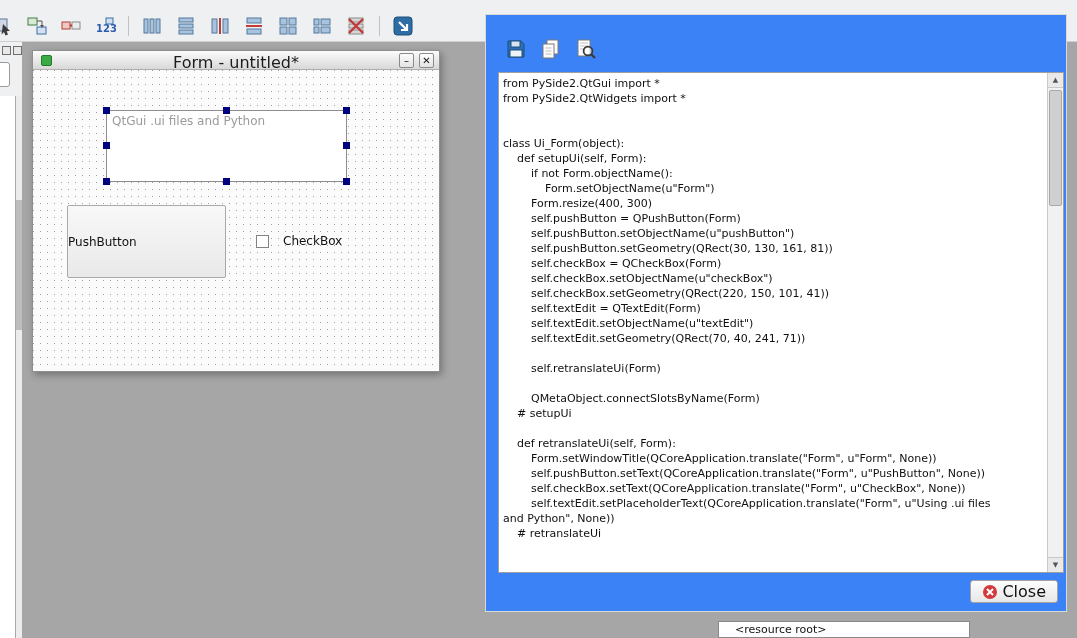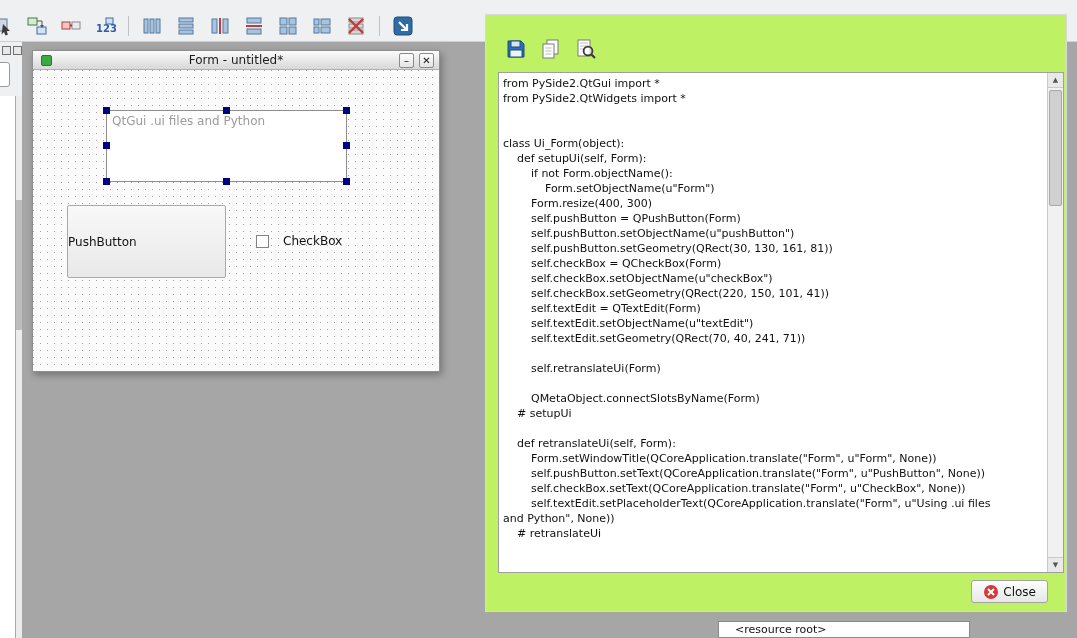--- a/index.html
+++ b/index.html
@@ -28,51 +28,51 @@
   .mini-btn { position:absolute; width:9px; height:9px; top:46px; background:#e8e8e8; border:1px solid #6f6f6f; }
   .dock-filter { position:absolute; left:-8px; top:62px; width:18px; height:25px; background:#fff; border:1px solid #9a9a9a; border-radius:3px; }
   .dock-list { position:absolute; left:0; top:96px; width:16px; height:542px; background:#fff; border-right:1px solid #a9a9a9; }
   .dock-scroll { position:absolute; left:16px; top:96px; width:6px; height:542px; background:#ececec; }
   .dock-thumb { position:absolute; left:0; top:104px; width:6px; height:130px; background:#bdbdbd; }
 
   
   .form-window { position:absolute; left:32px; top:50px; width:408px; height:322px; background:#fbfbfb; border:1px solid #8f8f8f; box-shadow:2px 3px 7px rgba(0,0,0,.3); }
   .fw-titlebar { position:relative; height:19px; background:linear-gradient(#fbfbfb,#d8d8d8); border-bottom:1px solid #b0b0b0; }
   .fw-icon { position:absolute; left:8px; top:4px; width:11px; height:11px; background:#3aab44; border:1px solid #237a2b; border-radius:2px; color:#fff; font-size:8px; line-height:10px; text-align:center; }
-  .fw-title { position:absolute; left:0; right:0; top:2px; text-align:center; font-size:12px; color:#1c1c1c; }
+  .fw-title { position:absolute; left:0; right:0; top:2px; text-align:center; font-size:16px; color:#1c1c1c; }
   .fw-ctl { position:absolute; top:2px; width:15px; height:15px; background:linear-gradient(#fdfdfd,#e3e3e3); border:1px solid #8a8a8a; border-radius:2px; font-size:10px; line-height:13px; text-align:center; color:#111; }
   .fw-min { right:25px; } .fw-close { right:5px; font-weight:bold; }
   .fw-body { position:absolute; left:0; right:0; top:19px; bottom:0;
     background-color:#fbfbfb;
     background-image:radial-gradient(circle, #9f9f9f 0.9px, rgba(0,0,0,0) 1px);
     background-size:7px 7px; background-position:4px 4px; }
 
   
   .w-textedit { position:absolute; left:73px; top:40px; width:241px; height:72px; background:#fff; border:1px solid #8d8d8d; }
   .w-placeholder { position:absolute; left:5px; top:3px; font-size:12px; color:#9b9b9b; }
   .handle { position:absolute; width:7px; height:7px; background:#00017f; }
   .h-tl{left:-4px;top:-4px;} .h-tc{left:calc(50% - 4px);top:-4px;} .h-tr{right:-4px;top:-4px;}
   .h-ml{left:-4px;top:calc(50% - 4px);} .h-mr{right:-4px;top:calc(50% - 4px);}
   .h-bl{left:-4px;bottom:-4px;} .h-bc{left:calc(50% - 4px);bottom:-4px;} .h-br{right:-4px;bottom:-4px;}
   .w-pushbutton { position:absolute; left:34px; top:135px; width:159px; height:73px; background:linear-gradient(#f8f8f8,#e9e9e9); border:1px solid #a9a9a9; border-radius:2px; display:flex; align-items:center; justify-content:flex-start; font-size:12px; color:#111; }
   .w-checkbox { position:absolute; left:223px; top:164px; display:flex; align-items:center; gap:14px; font-size:12px; color:#111; }
   .cb-box { width:13px; height:13px; background:#fff; border:1px solid #838383; }
 
   
-  .code-dialog { position:absolute; left:485px; top:14px; width:582px; height:598px; background:#bef264; border:1px solid #d9d9d9; }
+  .code-dialog { position:absolute; left:485px; top:14px; width:582px; height:598px; background:#3b82f6; border:1px solid #d9d9d9; }
   .cd-toolbar { position:absolute; left:18px; top:22px; display:flex; gap:11px; }
   .cd-tbtn { width:24px; height:24px; display:flex; align-items:center; justify-content:center; }
   .cd-textarea { position:absolute; left:12px; top:57px; width:566px; height:501px; background:#fff; border:1px solid #9f9f9f; overflow:hidden; }
   .code { position:absolute; left:4px; top:3px; right:17px; font-size:11px; line-height:15px; white-space:pre; color:#101010; }
   .vscroll { position:absolute; top:0; right:0; bottom:0; width:16px; background:#f1f1f1; border-left:1px solid #c9c9c9; }
   .vs-btn { position:absolute; left:0; right:0; height:15px; background:#e9e9e9; display:flex; align-items:center; justify-content:center; font-size:7px; color:#555; }
   .vs-up { top:0; border-bottom:1px solid #c9c9c9; }
   .vs-down { bottom:0; border-top:1px solid #c9c9c9; }
   .vs-thumb { position:absolute; left:1px; right:1px; top:17px; height:116px; background:#d0d0d0; border:1px solid #a8a8a8; border-radius:2px; }
-  .close-btn { position:absolute; right:18px; bottom:8px; height:23px; padding:0 11px; display:flex; align-items:center; gap:4px; background:linear-gradient(#fdfdfd,#e7e7e7); border:1px solid #a3a3a3; border-radius:3px; font-size:12px; color:#111; }
+  .close-btn { position:absolute; right:8px; bottom:8px; height:23px; padding:0 11px; display:flex; align-items:center; gap:4px; background:linear-gradient(#fdfdfd,#e7e7e7); border:1px solid #a3a3a3; border-radius:3px; font-size:16px; color:#111; }
 
   
   .resource-box { position:absolute; left:718px; top:621px; width:252px; height:17px; background:#fff; border:1px solid #8a8a8a; font-size:11px; color:#111; padding:1px 0 0 16px; }
 
   svg { display:block; }
 </style>
 </head>
 <body>
 
 <div id="app">

